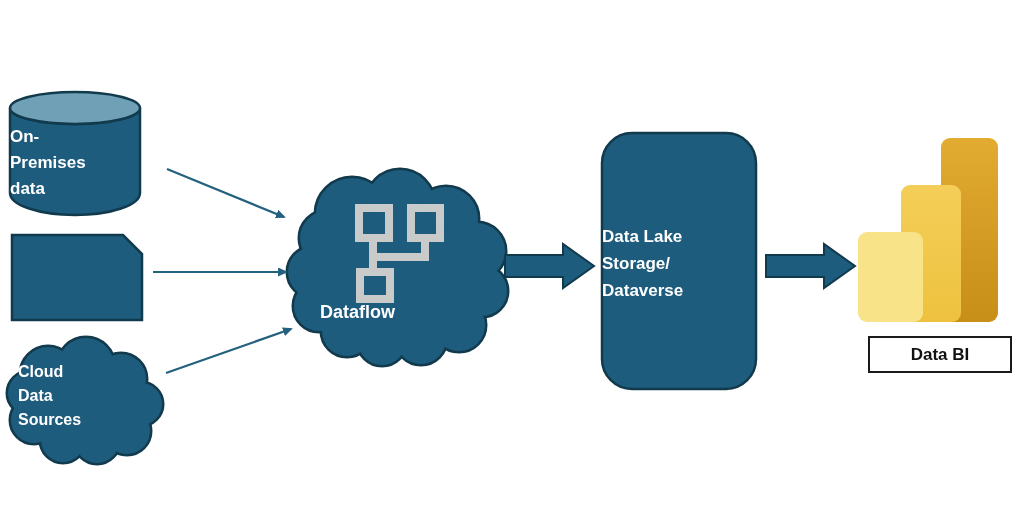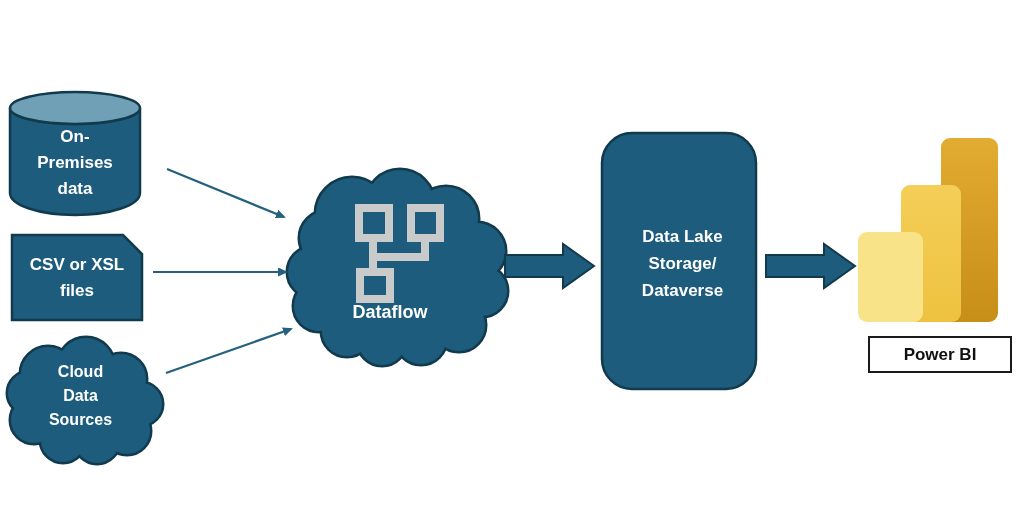--- a/index.html
+++ b/index.html
@@ -12,21 +12,20 @@
     font-family: "Liberation Sans", sans-serif;
   }
   .canvas svg.layer {
     position: absolute;
     left: 0; top: 0;
   }
   .node-label {
     position: absolute;
     color: #ffffff;
     font-weight: bold;
-    text-align: center;
     white-space: pre-line;
     pointer-events: none;
   }
   .lbl-onprem   { left: 10px;  top: 124px; width: 130px; font-size: 17px; line-height: 26px; }
   .lbl-csv      { left: 12px;  top: 252px; width: 130px; font-size: 17px; line-height: 26px; }
   .lbl-cloudsrc { left: 18px;  top: 360px; width: 125px; font-size: 16px; line-height: 24px; }
   .lbl-dataflow { left: 320px; top: 302px; width: 140px; font-size: 18px; }
   .lbl-datalake { left: 602px; top: 223px; width: 161px; font-size: 17px; line-height: 27px; }
   .powerbi-label-box {
     position: absolute;
@@ -153,27 +152,25 @@
     <g>
       <rect x="941" y="138" width="57" height="184" rx="9" fill="url(#pbiGradRight)"></rect>
       <rect x="901" y="185" width="60" height="137" rx="9" fill="url(#pbiGradMid)"></rect>
       <rect x="858" y="232" width="65" height="90" rx="9" fill="#F8E388"></rect>
     </g>
   </svg>
 
   <div class="node-label lbl-onprem">On-
 Premises
 data</div>
-  <div class="node-label lbl-csv">CSV or XSL
-files</div>
   <div class="node-label lbl-cloudsrc">Cloud
 Data
 Sources</div>
   <div class="node-label lbl-dataflow">Dataflow</div>
   <div class="node-label lbl-datalake">Data Lake
 Storage/
 Dataverse</div>
 
   <div class="powerbi-label-box">
-    <span>Power BI</span>
+    <span>Data BI</span>
   </div>
 
 </div>
 
 </body></html>

